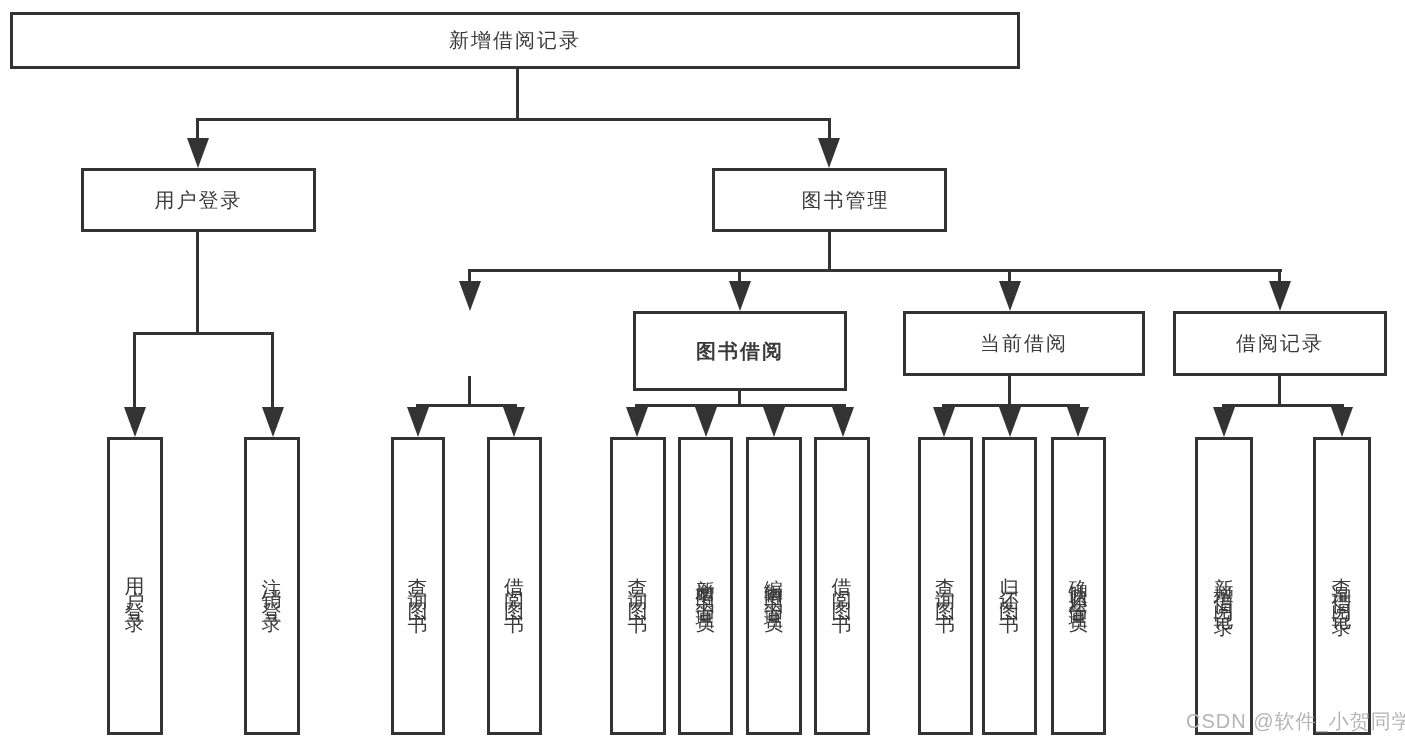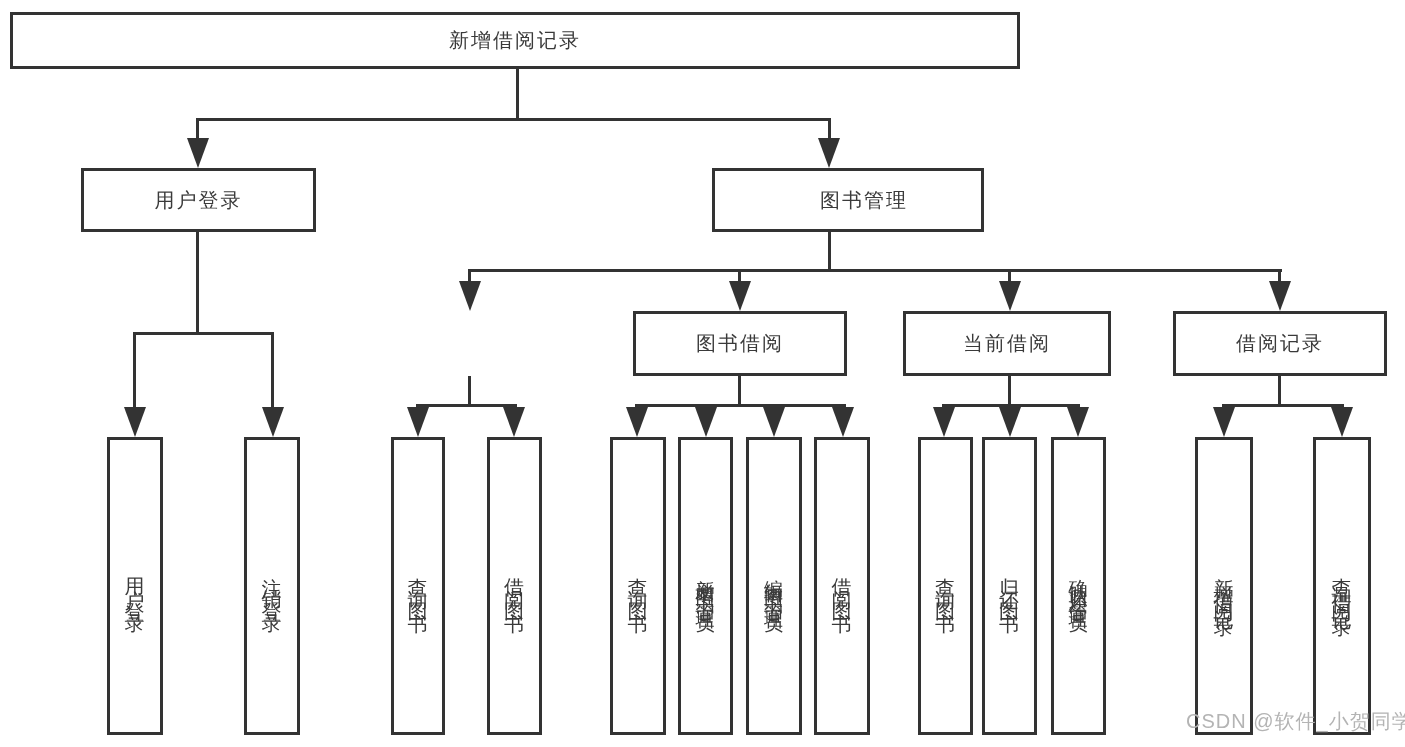--- a/index.html
+++ b/index.html
@@ -85,28 +85,28 @@
   <div class="arrow" style="left:1213px;top:407px;"></div>
   <div class="arrow" style="left:1331px;top:407px;"></div>
 
   <div class="box" style="left:10px;top:12px;width:1010px;height:57px;">
     <span>新增借阅记录</span>
   </div>
 
   <div class="box" style="left:81px;top:168px;width:235px;height:64px;">
     <span>用户登录</span>
   </div>
-  <div class="box" style="left:712px;top:168px;width:272px;height:64px;padding-left:32px;">
+  <div class="box" style="left:712px;top:168px;width:235px;height:64px;padding-left:32px;">
     <span>图书管理</span>
   </div>
 
-  <div class="box" style="left:633px;top:311px;width:214px;height:65px;">
+  <div class="box" style="left:633px;top:311px;width:214px;height:80px;font-weight:bold;">
     <span>图书借阅</span>
   </div>
-  <div class="box" style="left:903px;top:311px;width:208px;height:65px;">
+  <div class="box" style="left:903px;top:311px;width:242px;height:65px;">
     <span>当前借阅</span>
   </div>
   <div class="box" style="left:1173px;top:311px;width:214px;height:65px;">
     <span>借阅记录</span>
   </div>
 
   <div class="box vbox" style="left:107px;top:437px;width:56px;height:298px;">
     <span class="vtext">用户登录</span>
   </div>
   <div class="box vbox" style="left:244px;top:437px;width:56px;height:298px;">

